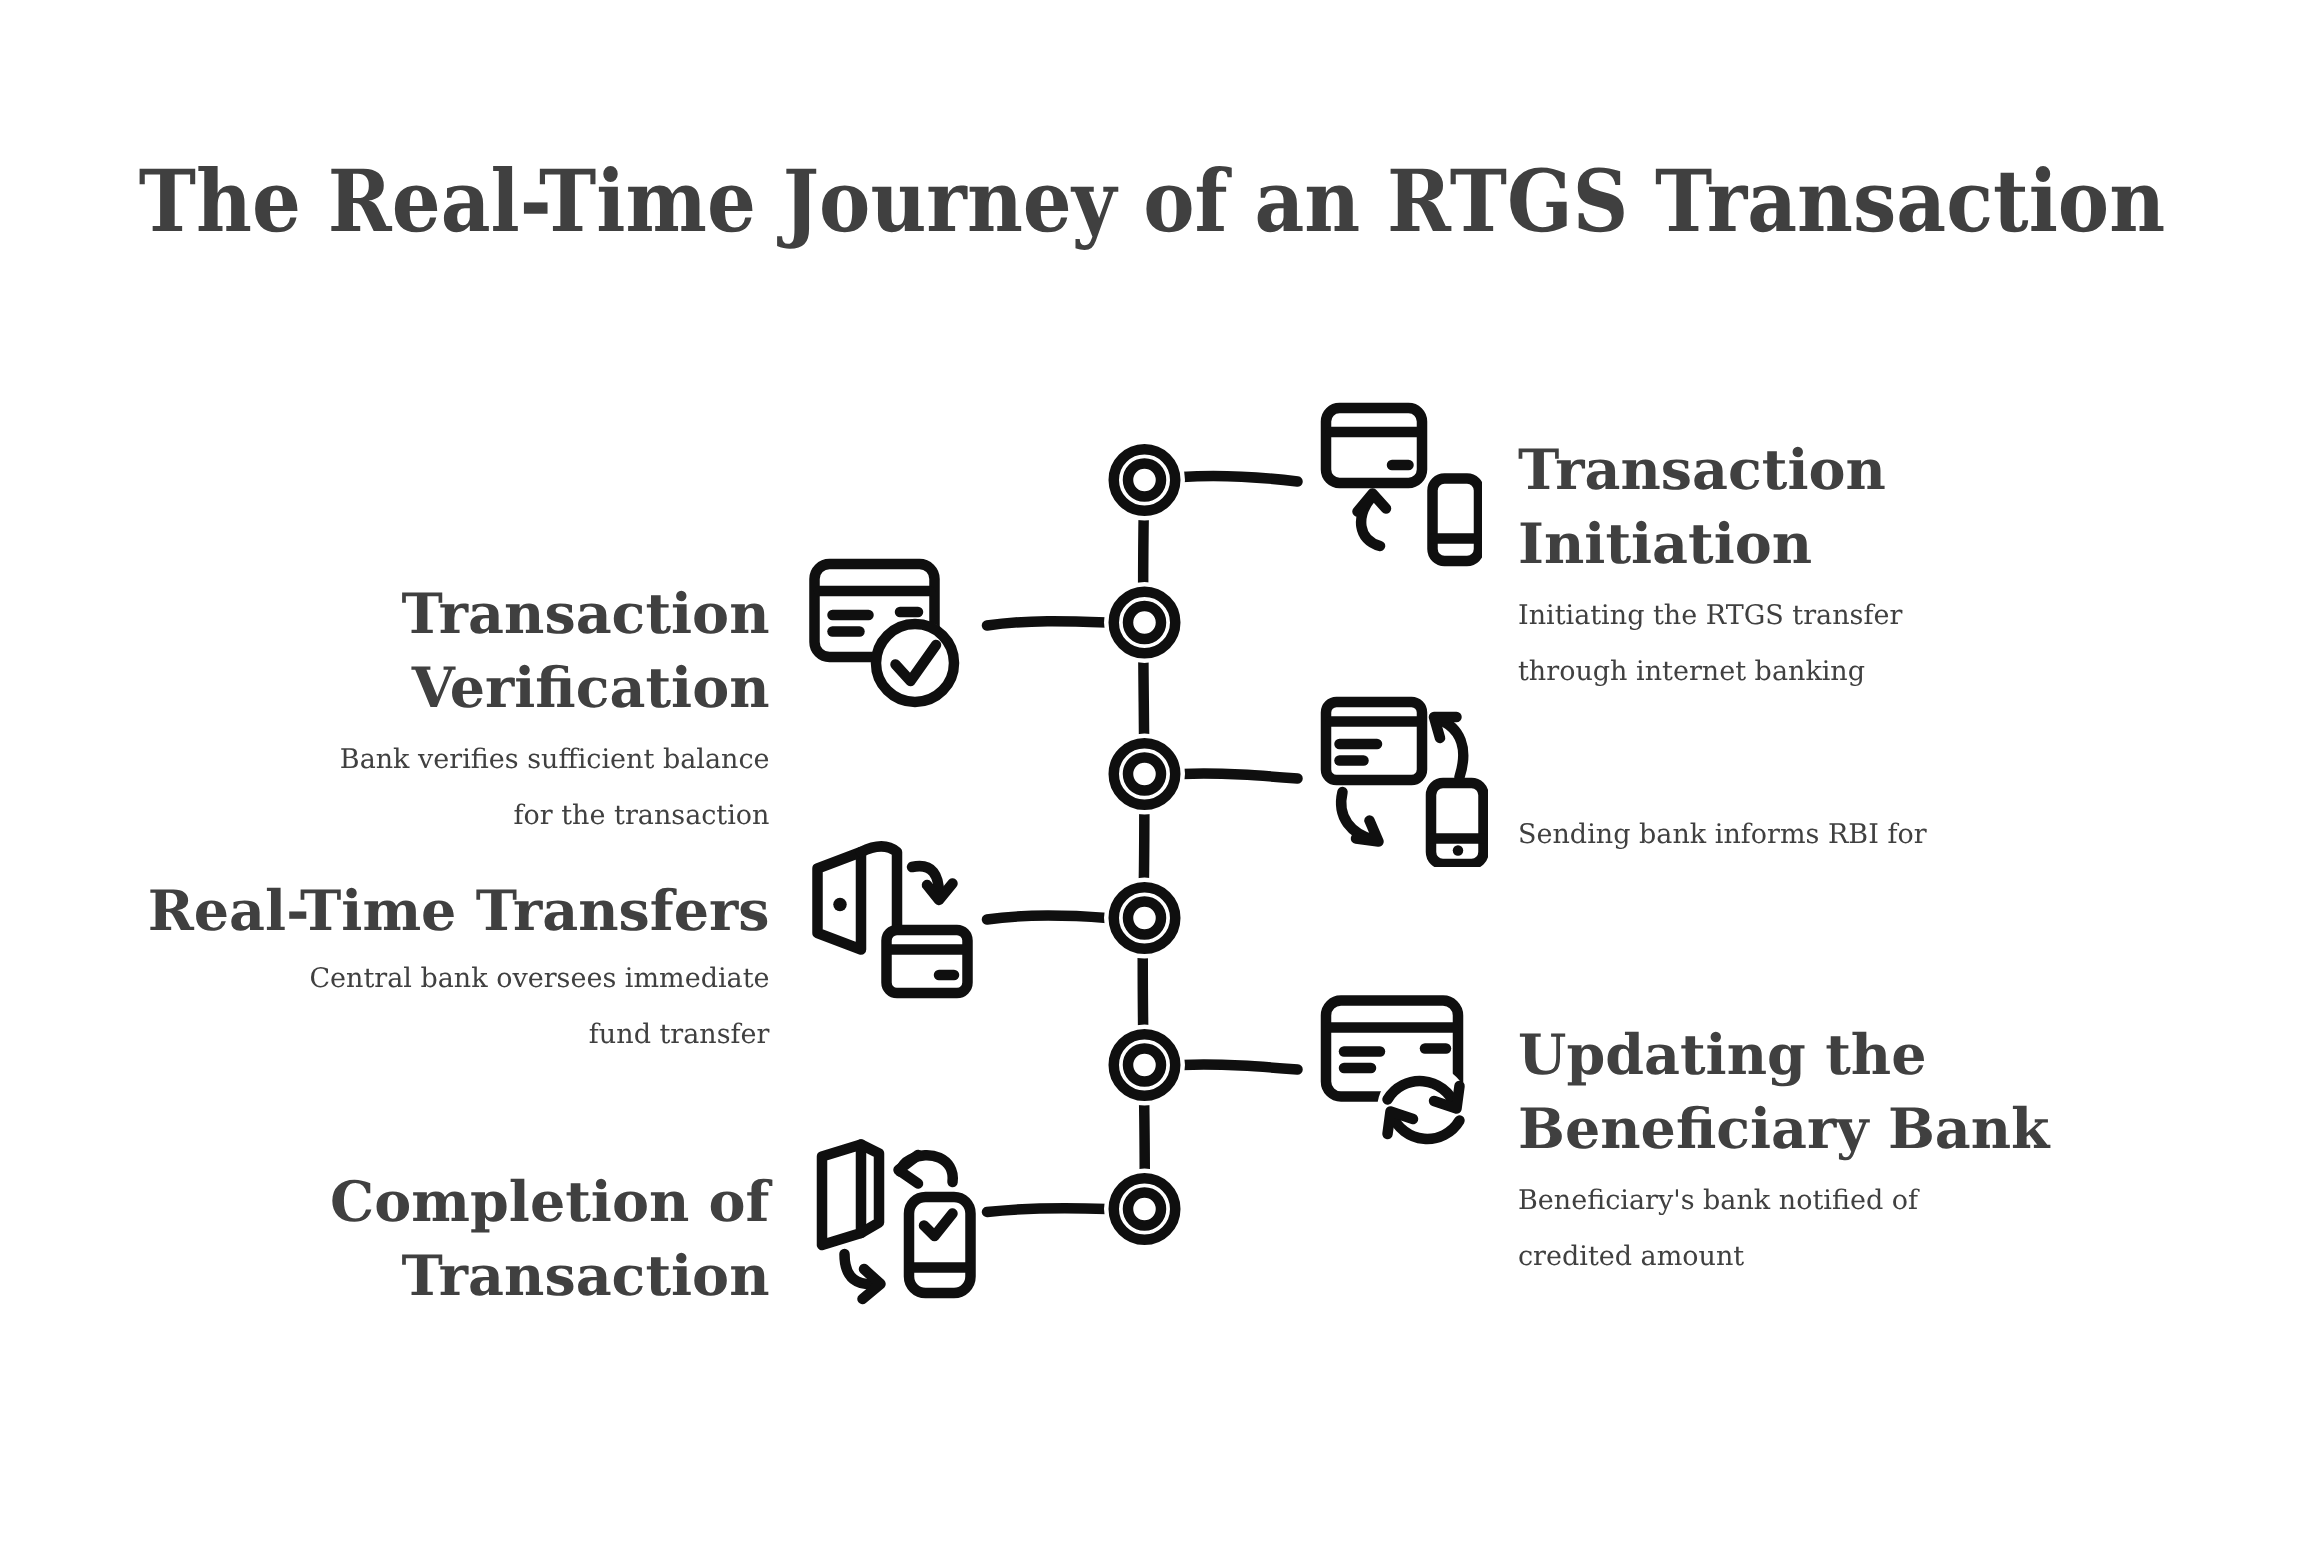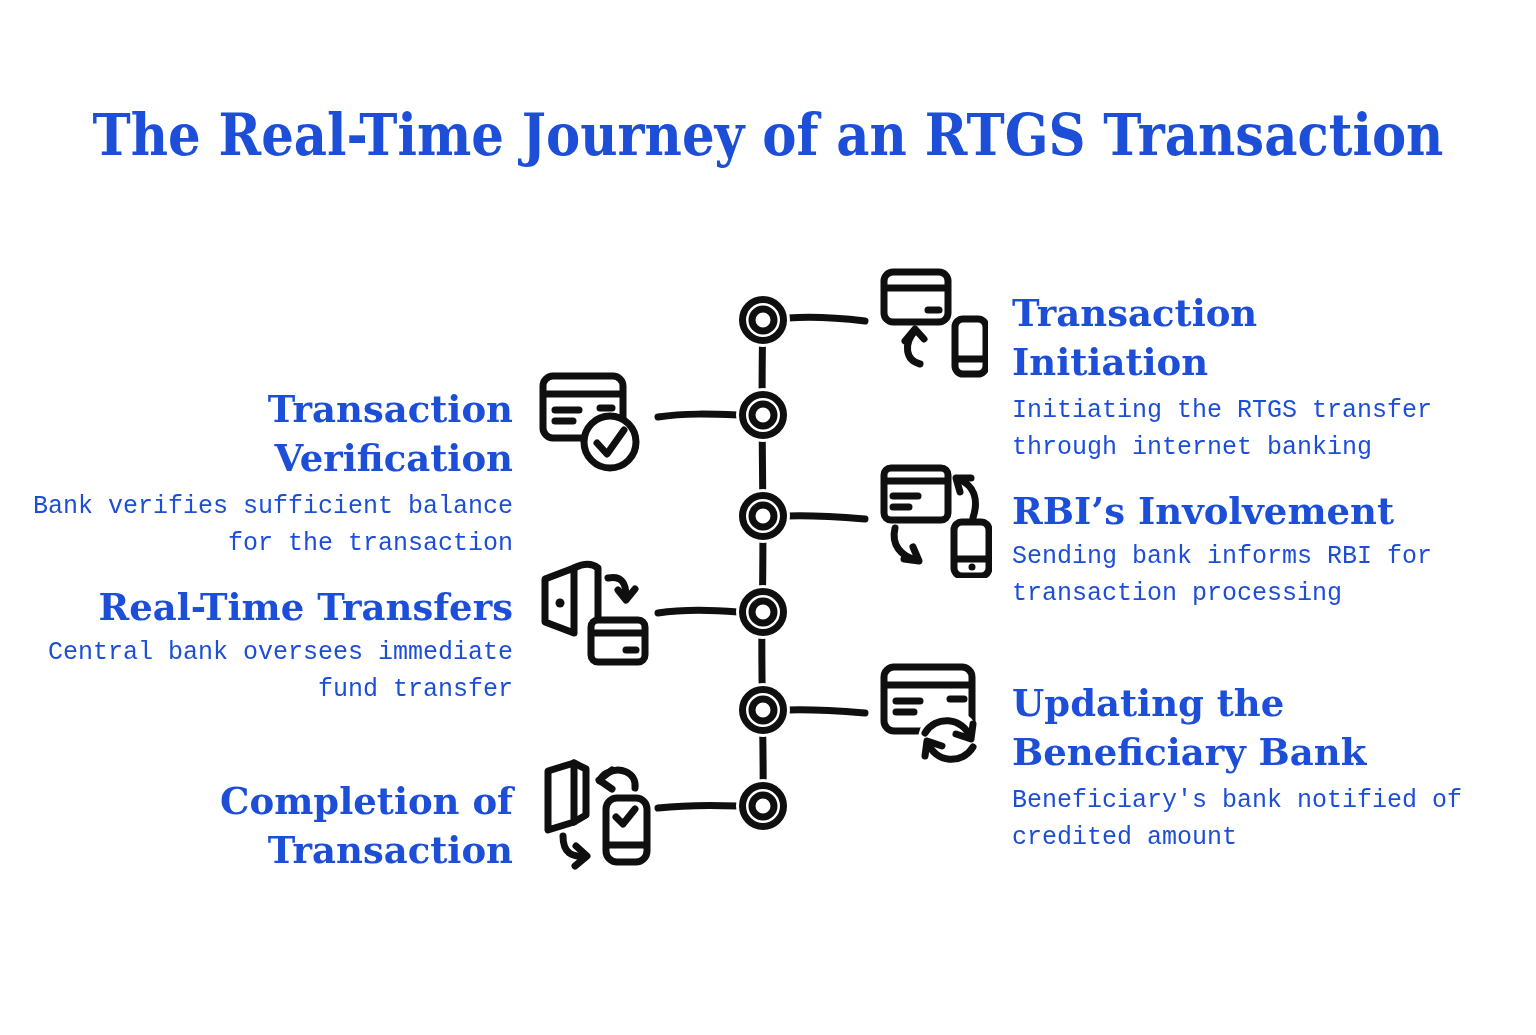--- a/index.html
+++ b/index.html
@@ -1,22 +1,22 @@
 <!DOCTYPE html>
 <html><head>
 <meta charset="utf-8">
 <style>
   html,body{margin:0;padding:0;background:#ffffff;}
   .canvas{position:relative;width:1536px;height:1035px;background:#ffffff;overflow:hidden;
-          font-family:"DejaVu Serif","Liberation Serif",serif;color:#1d4ed8;}
+          font-family:"DejaVu Serif","Liberation Serif",serif;color:#404040;}
   .title{position:absolute;top:101px;left:0;width:1536px;text-align:center;
          font-size:57px;font-weight:700;white-space:nowrap;
          transform:scaleX(.90);transform-origin:50% 50%;}
   .heading{position:absolute;font-weight:700;font-size:37px;line-height:49px;margin-top:17px;}
-  .body{position:absolute;font-size:25px;line-height:37px;font-family:Liberation Mono, monospace;}
+  .body{position:absolute;font-size:18px;line-height:37px;}
   .left{text-align:right;}
   .right{text-align:left;}
   .icon{position:absolute;}
   .icon svg{display:block;}
   .ink{stroke:#0f0f0f;fill:none;stroke-width:7;stroke-linecap:round;stroke-linejoin:round;}
   svg .fillink{fill:#0f0f0f;stroke:none;}
   svg .white{fill:#ffffff;stroke:none;}
 </style>
 </head>
 <body>
@@ -117,26 +117,22 @@
       <line class="ink" stroke-width="6" x1="15" y1="49" x2="31" y2="49"></line>
       <path class="ink" d="M95 60 C101 41 96 27 80 21"></path>
       <path class="ink" d="M93 20 L78 20 L82 34"></path>
       <rect class="ink" x="76" y="64" width="35" height="54" rx="8"></rect>
       <line class="ink" stroke-width="6" x1="77" y1="101" x2="110" y2="101"></line>
       <circle class="fillink" cx="94" cy="109" r="3.5"></circle>
       <path class="ink" d="M17 70 C13 87 23 98 38 102"></path>
       <path class="ink" d="M26 101 L41 103 L35 89"></path>
     </svg>
   </div>
-  <div class="heading right" style="left:1012px;top:470px;">
-    <div>RBI’s Involvement</div>
-  </div>
   <div class="body right" style="left:1012px;top:538px;">
     <div>Sending bank informs RBI for</div>
-    <div>transaction processing</div>
   </div>
 
   <div class="icon" style="left:534px;top:560px;">
     <svg width="116" height="110" viewBox="0 0 116 110">
       <path class="ink" d="M11 19 L40 8 L40 73 L11 62 Z"></path>
       <circle class="fillink" cx="26" cy="43" r="4.5"></circle>
       <path class="ink" d="M40 8 C50 3 58 3 64 8 L64 58"></path>
       <path class="ink" d="M74 18 C88 15 92 24 92 36"></path>
       <path class="ink" d="M84 30 L92 40 L101 29"></path>
       <rect class="ink" x="57" y="60" width="54" height="42" rx="7"></rect>

